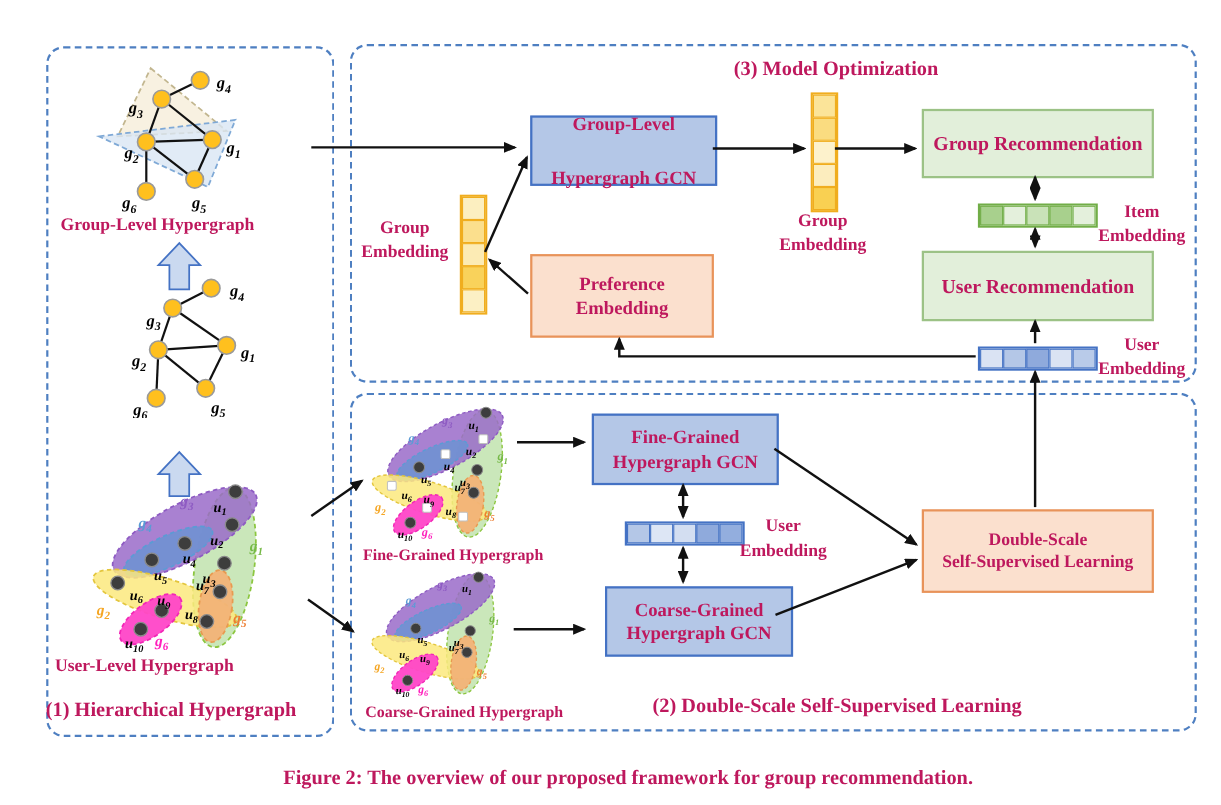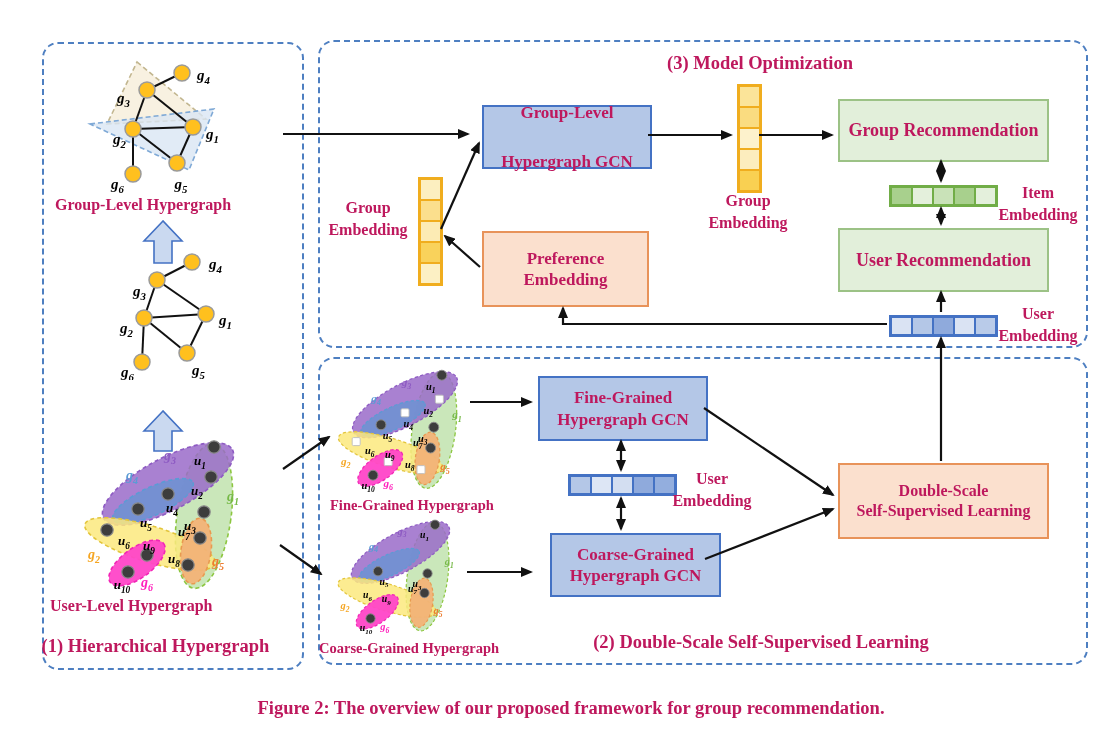--- a/index.html
+++ b/index.html
@@ -42,21 +42,21 @@
   #lbl-emb-group1{left:320px;top:197px;width:96px;}
   #lbl-emb-group2{left:702px;top:190px;width:92px;}
   #lbl-emb-item{left:988px;top:182px;width:100px;}
   #lbl-emb-user-top{left:988px;top:303px;width:100px;}
   #lbl-emb-user-mid{left:662px;top:468px;width:100px;}
   .gtitle{position:absolute;font-weight:bold;}
   #lbl-glh{left:55px;top:196px;width:205px;font-size:16px;}
   #lbl-pg{left:55px;top:384px;width:205px;font-size:16px;}
   #lbl-ulh{left:50px;top:597px;width:205px;font-size:16px;}
   #lbl-fgh{left:330px;top:497px;width:175px;font-size:14.5px;}
-  #lbl-cgh{left:319px;top:640px;width:198px;font-size:14.5px;}
+  #lbl-cgh{left:332px;top:640px;width:198px;font-size:14.5px;}
   .ptitle{position:absolute;font-weight:bold;text-align:center;font-size:18.5px;}
   #title-p3{left:610px;top:53px;width:300px;}
   #lbl-p1{left:38px;top:636px;width:235px;}
   #lbl-p2{left:545px;top:632px;width:432px;}
   #caption{position:absolute;left:16px;top:698px;width:1110px;text-align:center;
            font-weight:bold;font-size:18.5px;}
   #arrows{position:absolute;left:0;top:0;width:1110px;height:732px;pointer-events:none;}
 </style>
 </head>
 <body>

